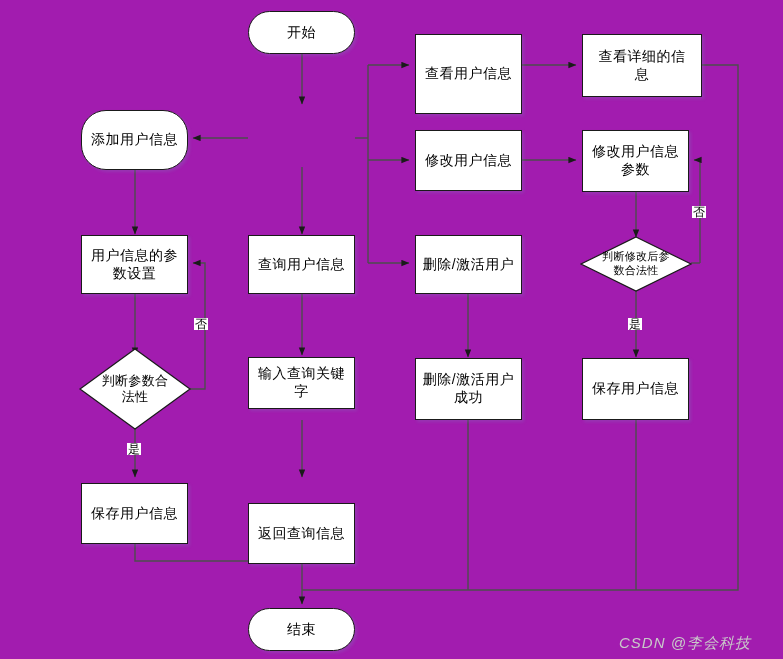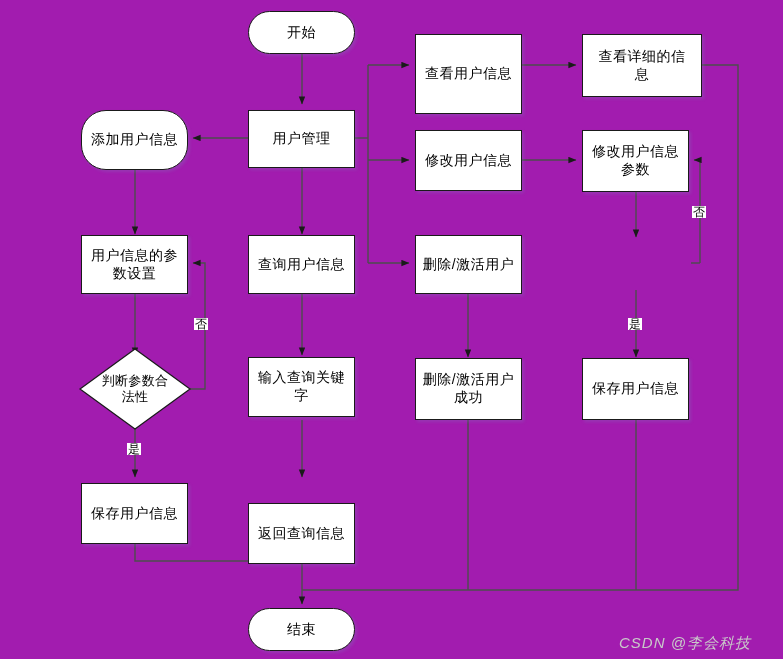--- a/index.html
+++ b/index.html
@@ -158,23 +158,20 @@
       <path d="M468,293 L468,357" marker-end="url(#arrow)"></path>
 
       <path d="M468,420 L468,590"></path>
     </g>
   </svg>
 
   <div class="node terminator" style="left:248px; top:11px; width:107px; height:43px;">
     <span class="label">开始</span>
   </div>
 
-  <div class="node process" style="left:248px; top:110px; width:107px; height:58px;">
-    <span class="label">用户管理</span>
-  </div>
 
   <div class="node process" style="left:81px; top:110px; width:107px; height:60px;border-radius:25px;">
     <span class="label">添加用户信息</span>
   </div>
 
   <div class="node process" style="left:81px; top:235px; width:107px; height:59px;">
     <span class="label">用户信息的参
 数设置</span>
   </div>
 
@@ -187,21 +184,21 @@
   </div>
 
   <div class="node process" style="left:81px; top:483px; width:107px; height:61px;">
     <span class="label">保存用户信息</span>
   </div>
 
   <div class="node process" style="left:248px; top:235px; width:107px; height:59px;">
     <span class="label">查询用户信息</span>
   </div>
 
-  <div class="node process" style="left:248px; top:357px; width:107px; height:60px;">
+  <div class="node process" style="left:248px; top:357px; width:107px; height:52px;">
     <span class="label">输入查询关键
 字</span>
   </div>
 
   <div class="node process" style="left:248px; top:483px; width:107px; height:61px;margin-top:20px;">
     <span class="label">返回查询信息</span>
   </div>
 
   <div class="node process" style="left:415px; top:34px; width:107px; height:80px;">
     <span class="label">查看用户信息</span>
@@ -214,20 +211,27 @@
 
   <div class="node process" style="left:415px; top:130px; width:107px; height:61px;">
     <span class="label">修改用户信息</span>
   </div>
 
   <div class="node process" style="left:582px; top:130px; width:107px; height:62px;">
     <span class="label">修改用户信息
 参数</span>
   </div>
 
+  <div class="decision" style="left:581px; top:237px; width:110px; height:54px;">
+    <svg width="110" height="54">
+      <polygon points="55,0 110,27 55,54 0,27" fill="#ffffff" stroke="#1a1a1a" stroke-width="1.2"></polygon>
+    </svg>
+    <span class="label" style="font-size:11px;">判断修改后参
+数合法性</span>
+  </div>
 
   <div class="node process" style="left:582px; top:358px; width:107px; height:62px;">
     <span class="label">保存用户信息</span>
   </div>
 
   <div class="node process" style="left:415px; top:235px; width:107px; height:59px;">
     <span class="label">删除/激活用户</span>
   </div>
 
   <div class="node process" style="left:415px; top:358px; width:107px; height:62px;">

